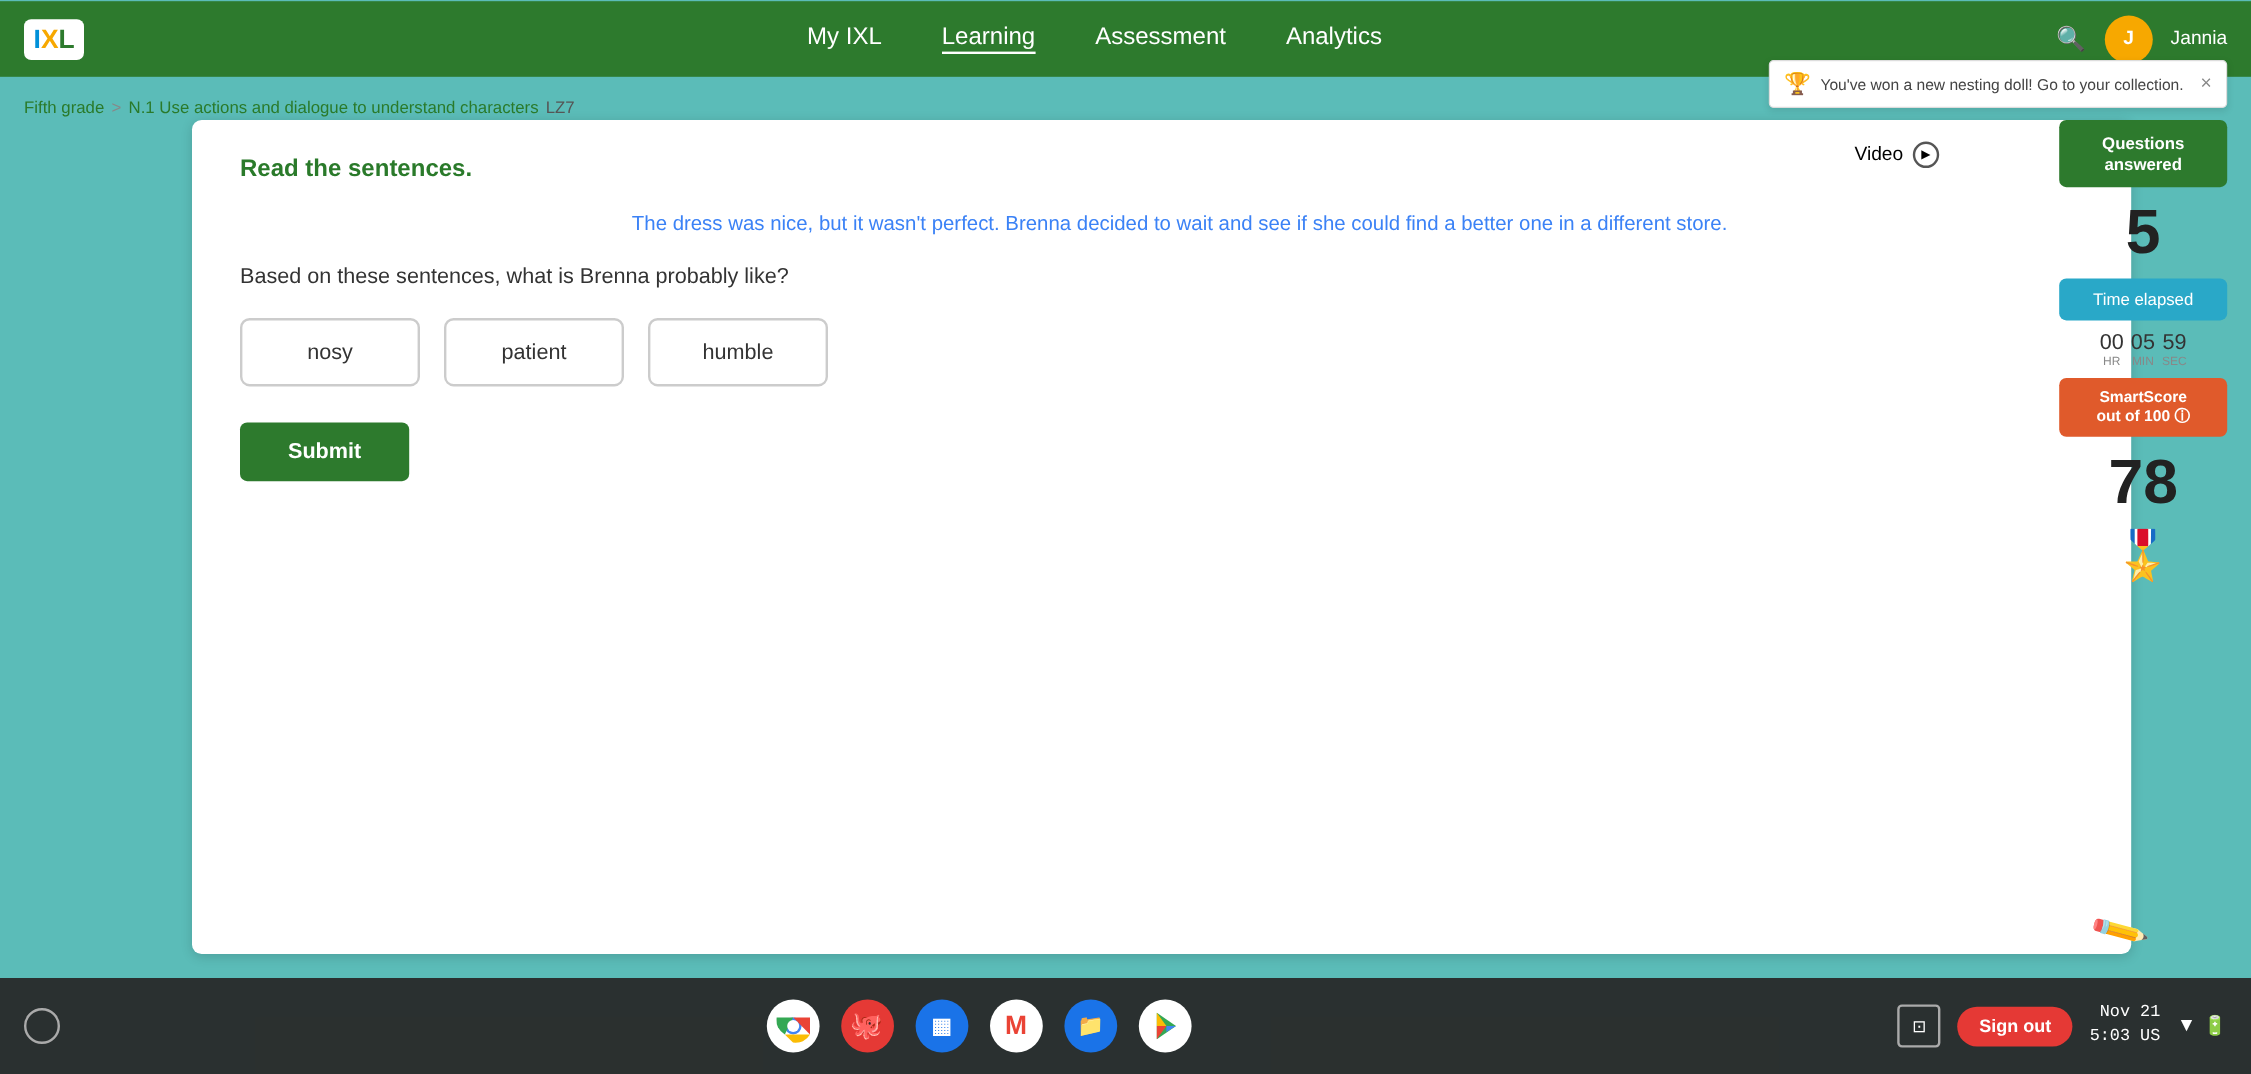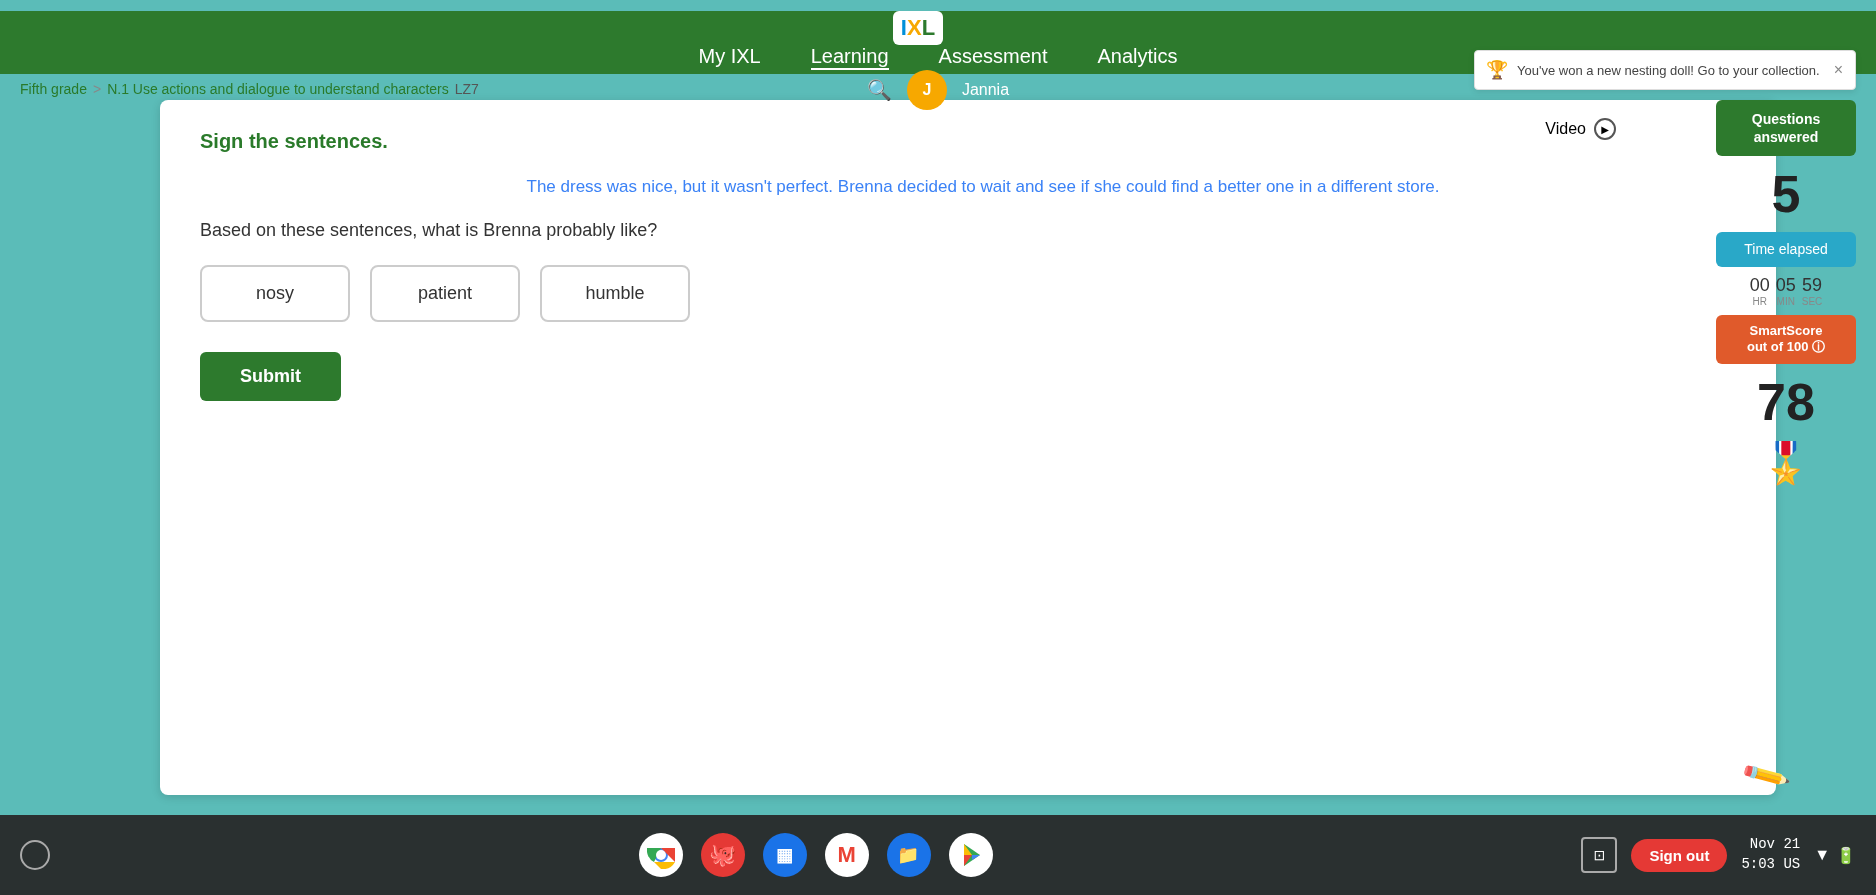--- a/index.html
+++ b/index.html
@@ -17,28 +17,27 @@
       position: absolute;
       top: 0; left: 0;
       width: 1876px;
       height: 895px;
       background: #5bbcb8;
     }
 
     
     .navbar {
       position: absolute;
-      top: 11px; left: 0; right: 0;
+      top: 1px; left: 0; right: 0;
       height: 63px;
       background: #2d7a2d;
       display: flex;
       align-items: center;
       padding: 0 20px;
       z-index: 10;
-      flex-direction: column;
     }
 
     .logo {
       background: #fff;
       border-radius: 6px;
       padding: 4px 8px;
       display: flex;
       align-items: center;
       margin-right: 40px;
     }
@@ -464,21 +463,21 @@
 
   <div class="main-content">
 
     
     <div style="position:absolute; top:18px; right:160px; display:flex; align-items:center; gap:8px;">
       <span>Video</span>
       <div class="video-play-icon">▶</div>
     </div>
 
     
-    <div class="question-instruction">Sign the sentences.</div>
+    <div class="question-instruction">Read the sentences.</div>
 
     
     <div class="passage-text">The dress was nice, but it wasn't perfect. Brenna decided to wait and see if she could find a better one in a different store.</div>
 
     
     <div class="question-text">Based on these sentences, what is Brenna probably like?</div>
 
     
     <div class="answer-options">
       <button class="answer-option">nosy</button>

